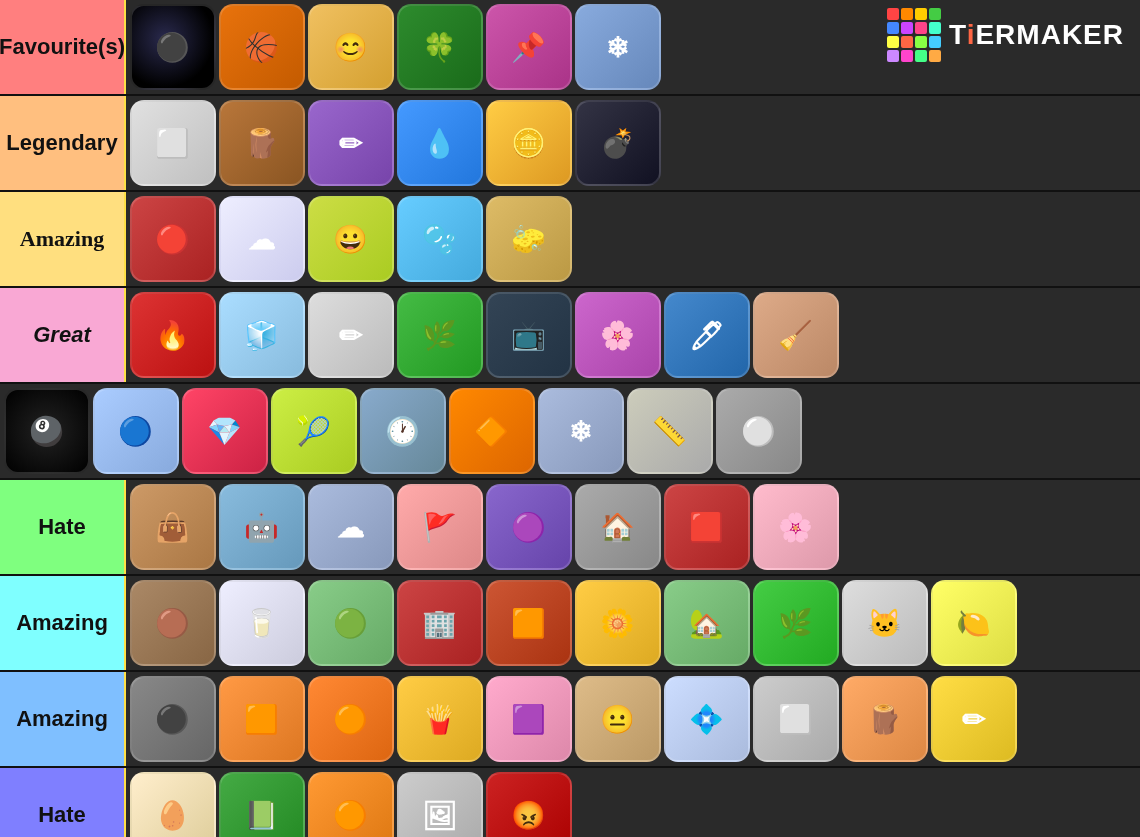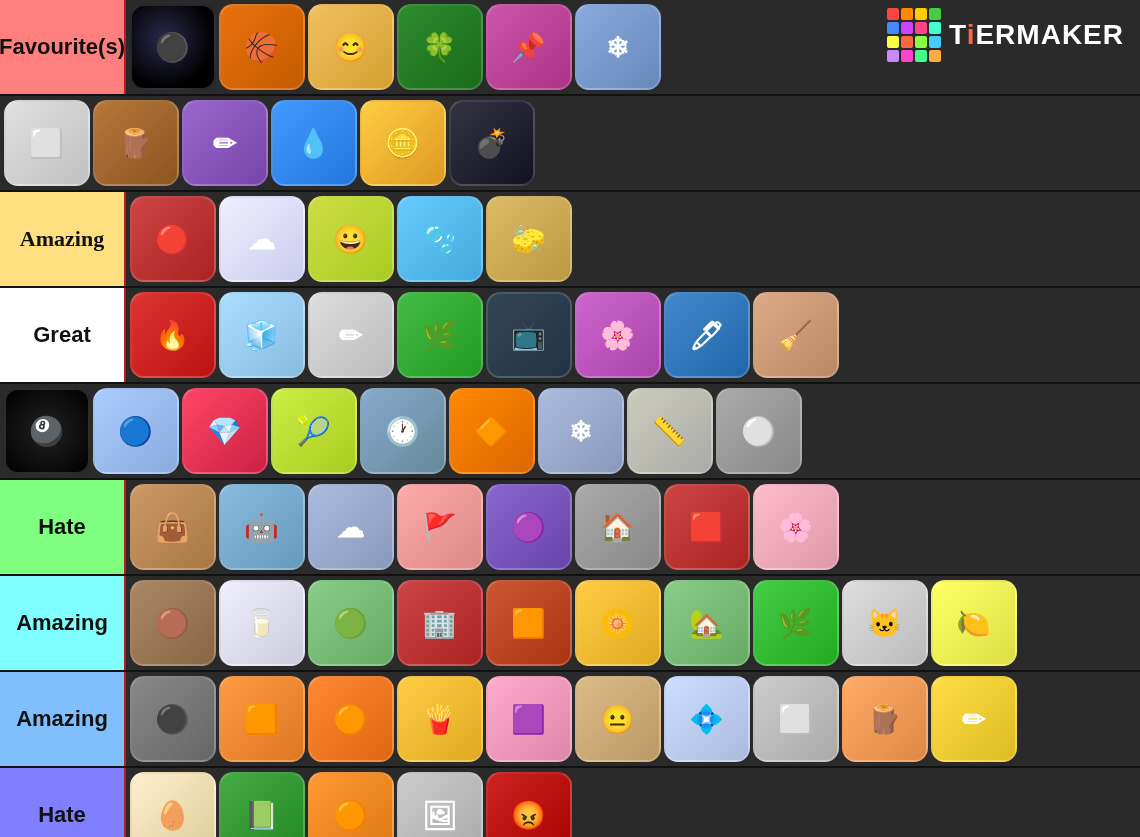--- a/index.html
+++ b/index.html
@@ -27,21 +27,21 @@
 
     .tier-label {
       width: 126px;
       min-width: 126px;
       display: flex;
       align-items: center;
       justify-content: center;
       font-size: 22px;
       font-weight: bold;
       color: #111;
-      border-right: 2px solid #b91c1c;
+      border-right: 2px solid #fde047;
       text-align: center;
       padding: 4px;
     }
 
     .tier-items {
       display: flex;
       flex-direction: row;
       flex-wrap: wrap;
       align-items: center;
       padding: 4px;
@@ -175,20 +175,21 @@
         </div>
         <div class="tier-item" title="Pin" style="background: linear-gradient(135deg, rgb(204, 85, 170), rgb(170, 51, 136));">
           <div class="char-item">📌</div>
         </div>
         <div class="tier-item" title="Snowball" style="background: linear-gradient(135deg, rgb(136, 170, 221), rgb(102, 136, 187));">
           <div class="char-item">❄</div>
         </div>
       </div>
     </div>
     <div class="tier-row row-legendary">
+      <div class="tier-label" style="background: rgb(255, 191, 127);">Legendary</div>
       <div class="tier-items">
         <div class="tier-item" title="Blocky" style="background: linear-gradient(135deg, rgb(224, 224, 224), rgb(192, 192, 192));">
           <div class="char-item">⬜</div>
         </div>
         <div class="tier-item" title="Woody" style="background: linear-gradient(135deg, rgb(184, 118, 58), rgb(138, 85, 34));">
           <div class="char-item">🪵</div>
         </div>
         <div class="tier-item" title="Marker" style="background: linear-gradient(135deg, rgb(153, 102, 204), rgb(119, 68, 170));">
           <div class="char-item">✏</div>
         </div>
@@ -217,21 +218,21 @@
         </div>
         <div class="tier-item" title="Bubble" style="background: linear-gradient(135deg, rgb(102, 204, 255), rgb(68, 170, 221));">
           <div class="char-item">🫧</div>
         </div>
         <div class="tier-item" title="Spongy" style="background: linear-gradient(135deg, rgb(221, 187, 102), rgb(187, 153, 68));">
           <div class="char-item">🧽</div>
         </div>
       </div>
     </div>
     <div class="tier-row row-great">
-      <div class="tier-label" style="background: #ffffff;">Great</div>
+      <div class="tier-label" style="background: #f9a8d4; font-style: italic;">Great</div>
       <div class="tier-items">
         <div class="tier-item" title="Firey" style="background: linear-gradient(135deg, rgb(221, 51, 51), rgb(187, 17, 17));">
           <div class="char-item">🔥</div>
         </div>
         <div class="tier-item" title="Ice Cube" style="background: linear-gradient(135deg, rgb(170, 221, 255), rgb(136, 187, 221));">
           <div class="char-item">🧊</div>
         </div>
         <div class="tier-item" title="Pencil" style="background: linear-gradient(135deg, rgb(221, 221, 221), rgb(187, 187, 187));">
           <div class="char-item">✏</div>
         </div>

